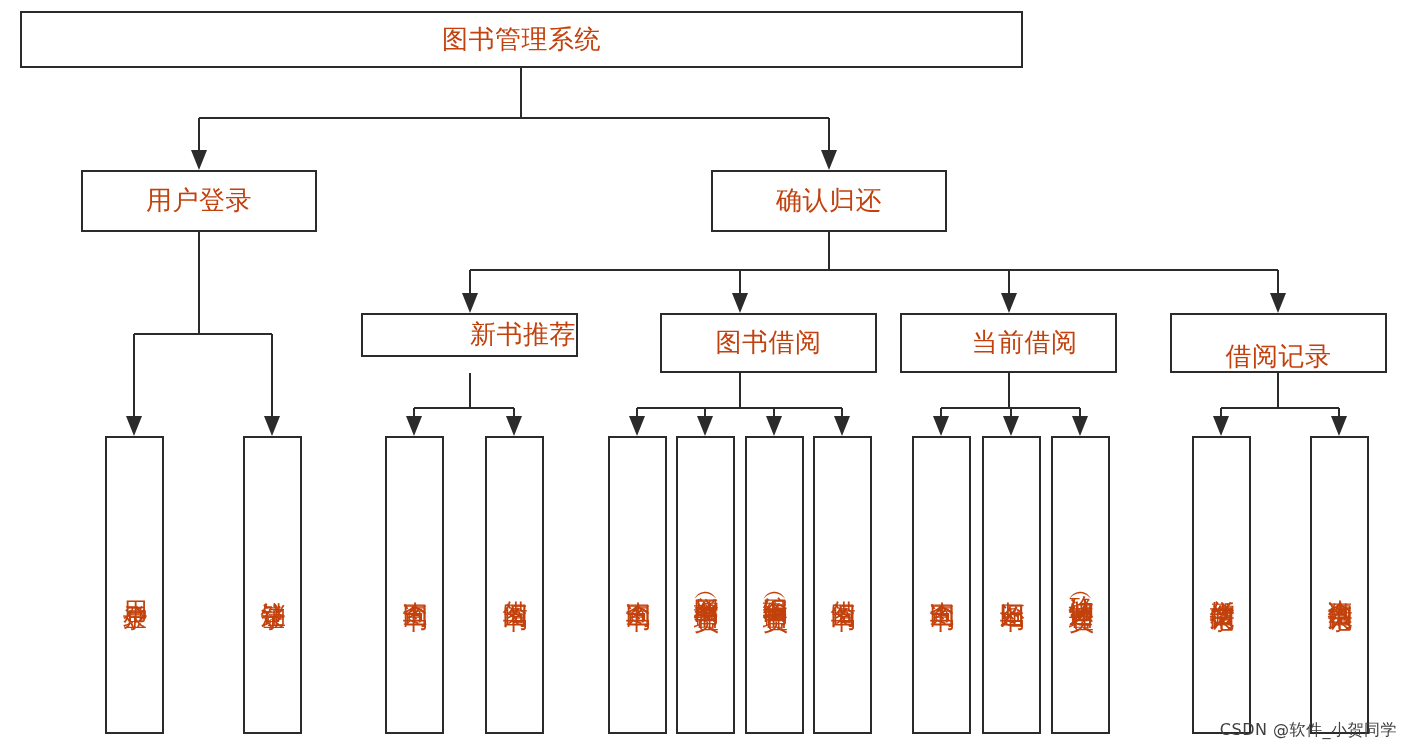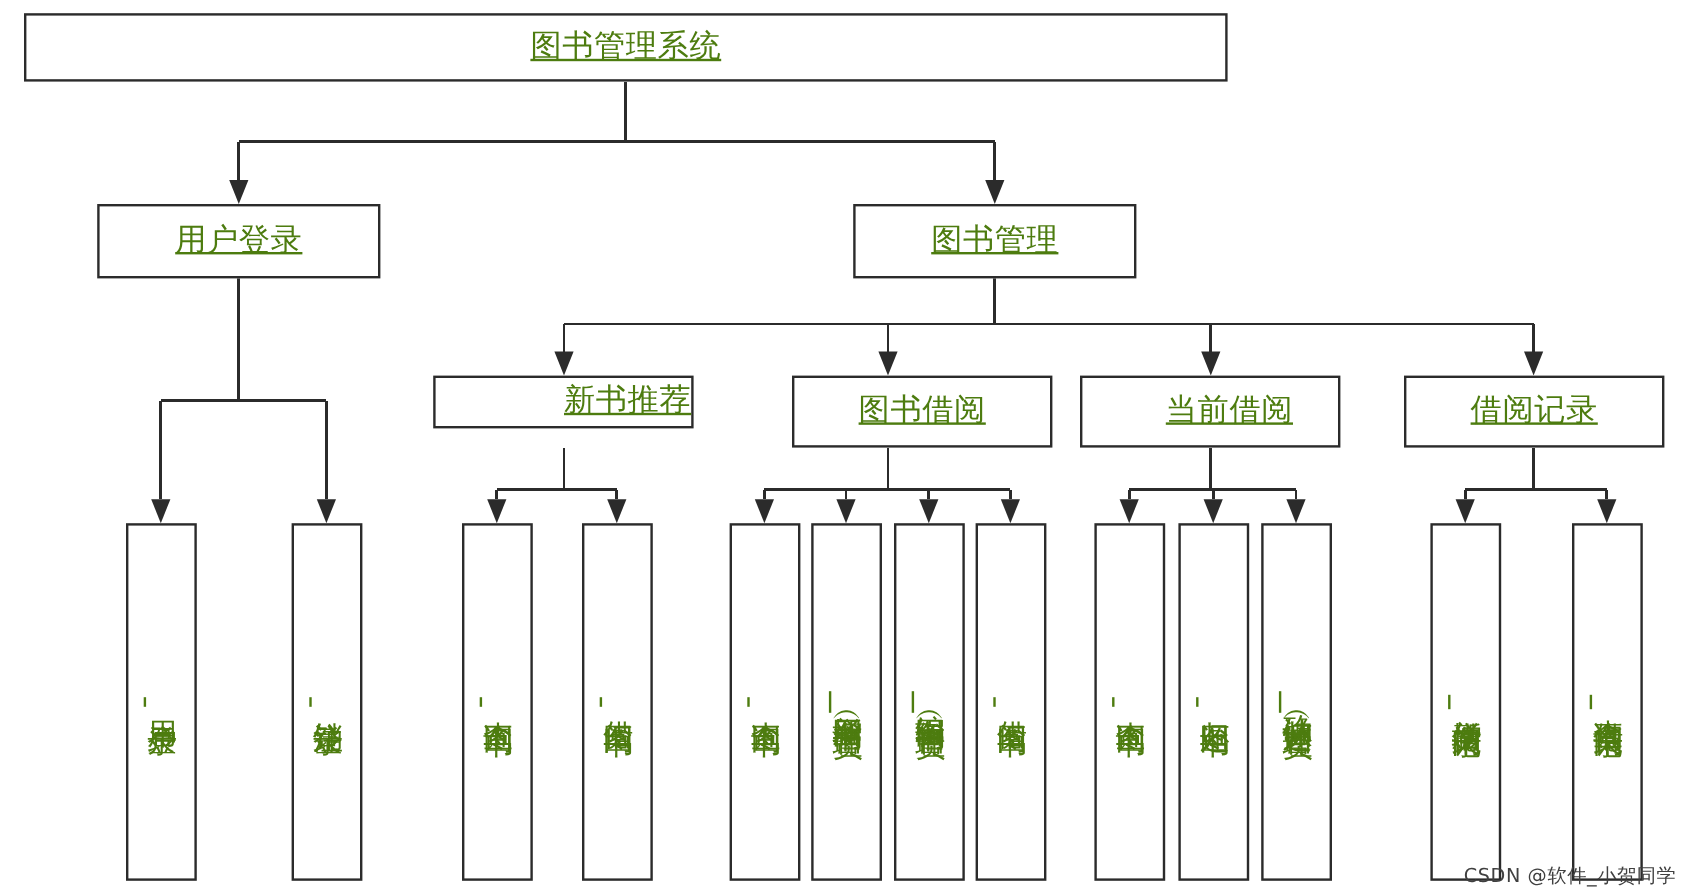--- a/index.html
+++ b/index.html
@@ -27,23 +27,22 @@
     pointer-events: none;
   }
   .node {
     position: absolute;
     box-sizing: border-box;
     background: #ffffff;
     border: 2.4px solid #2b2b2b;
     display: flex;
     align-items: center;
     justify-content: center;
-    color: #4d7c0f;
+    color: #c2410c;
     z-index: 2;
-    text-decoration: underline;
   }
   .node .label {
     display: block;
     text-align: center;
     line-height: 1.12;
     letter-spacing: 0.5px;
   }
   .node.horizontal .label {
     writing-mode: horizontal-tb;
     font-size: 26px;
@@ -135,32 +134,32 @@
     </svg>
 
   <div id="nodes-layer">
       <div class="node horizontal root" style="left: 20px; top: 11px; width: 1003px; height: 57px;">
         <span class="label">图书管理系统</span>
       </div>
       <div class="node horizontal" style="left: 81px; top: 170px; width: 236px; height: 62px;">
         <span class="label">用户登录</span>
       </div>
       <div class="node horizontal" style="left: 711px; top: 170px; width: 236px; height: 62px;">
-        <span class="label">图书管理</span>
+        <span class="label">确认归还</span>
       </div>
       <div class="node horizontal" style="left: 361px; top: 313px; width: 217px; height: 44px; justify-content: flex-end;">
         <span class="label">新书推荐</span>
       </div>
       <div class="node horizontal" style="left: 631px; top: 313px; width: 217px; height: 60px; margin-left: 29px;">
         <span class="label">图书借阅</span>
       </div>
       <div class="node horizontal" style="left: 900px; top: 313px; width: 217px; height: 60px; padding-left: 32px;">
         <span class="label">当前借阅</span>
       </div>
-      <div class="node horizontal" style="left: 1170px; top: 313px; width: 217px; height: 60px;">
+      <div class="node horizontal" style="left: 1170px; top: 313px; width: 217px; height: 60px; align-items: flex-end;">
         <span class="label">借阅记录</span>
       </div>
       <div class="node vertical" style="left: 105px; top: 436px; width: 59px; height: 298px;">
         <span class="label">用户登录</span>
       </div>
       <div class="node vertical" style="left: 243px; top: 436px; width: 59px; height: 298px;">
         <span class="label">注销登录</span>
       </div>
       <div class="node vertical" style="left: 385px; top: 436px; width: 59px; height: 298px;">
         <span class="label">查询图书</span>

